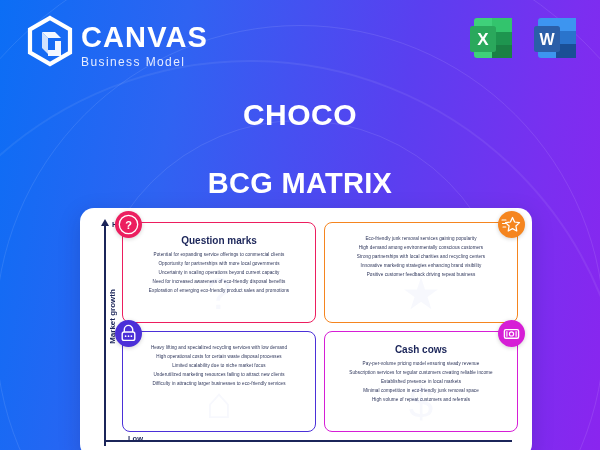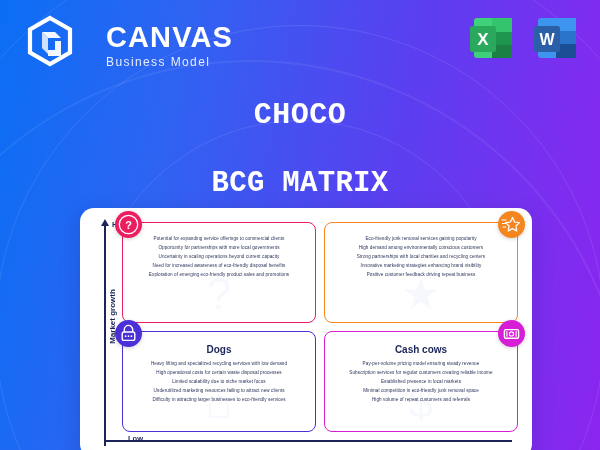--- a/index.html
+++ b/index.html
@@ -24,35 +24,35 @@
   .a4 { width:810px;  height:810px; }
   .a5 { width:1020px; height:1020px; }
   .arc-sweep {
     position:absolute; width:760px; height:760px; border-radius:50%;
     border:2px solid rgba(255,255,255,0.07);
     left:-130px; top:60px;
   }
 
   
   .header { position:absolute; top:0; left:0; right:0; height:88px; z-index:5; }
-  .logo-wrap { position:absolute; left:22px; top:14px; display:flex; align-items:center; gap:28px; }
+  .logo-wrap { position:absolute; left:22px; top:14px; display:flex; align-items:center; gap:3px; }
   .logo-mark { width:56px; height:60px; }
   .logo-text { padding-top:2px; }
   .logo-title {
     color:#fff; font-size:29px; font-weight:bold; letter-spacing:1.1px; line-height:1;
   }
   .logo-sub {
     color:#e6ecff; font-size:12px; letter-spacing:1.4px; margin-top:4px; line-height:1;
   }
 
   .office-icons { position:absolute; right:18px; top:12px; display:flex; gap:12px; }
   .oi { width:52px; height:52px; position:relative; }
 
   
-  .titles { position:absolute; top:98px; left:0; right:0; text-align:center; z-index:5;font-family:Liberation Mono, monospace; }
+  .titles { position:absolute; top:98px; left:0; right:0; text-align:center; z-index:5; }
   .t-main {
     color:#fff; font-size:30px; font-weight:bold; letter-spacing:0.5px;
   }
   .t-sub {
     color:#fff; font-size:29px; font-weight:bold; letter-spacing:0.3px; margin-top:35px;
   }
 
   
   .card {
     position:absolute; left:80px; top:208px; width:452px; height:250px;
@@ -182,20 +182,21 @@
   <div class="grid">
 
     <div class="quad" style="border-color:#ec1e5f;">
       <div class="badge b-q">
         <svg viewBox="0 0 27 27" width="27" height="27">
           <circle cx="13.5" cy="13.5" r="9.2" fill="none" stroke="#fff" stroke-width="1.3"></circle>
           <text x="13.5" y="18" font-family="Liberation Sans, sans-serif" font-size="11" font-weight="bold" fill="#fff" text-anchor="middle">?</text>
         </svg>
       </div>
       <div class="q-ghost">?</div>
+      <div class="q-title">Question marks</div>
       <ul class="q-list">
         <li>Potential for expanding service offerings to commercial clients</li>
         <li>Opportunity for partnerships with more local governments</li>
         <li>Uncertainty in scaling operations beyond current capacity</li>
         <li>Need for increased awareness of eco-friendly disposal benefits</li>
         <li>Exploration of emerging eco-friendly product sales and promotions</li>
       </ul>
     </div>
 
     <div class="quad" style="border-color:#f5851f;">
@@ -219,21 +220,20 @@
       <div class="badge b-d">
         <svg viewBox="0 0 27 27" width="27" height="27">
           <path d="M9.3 12 L9.3 9.6 A4.2 4.2 0 0 1 17.7 9.6 L17.7 12" fill="none" stroke="#fff" stroke-width="1.4"></path>
           <rect x="7.2" y="12" width="12.6" height="8.4" rx="1.9" fill="none" stroke="#fff" stroke-width="1.4"></rect>
           <circle cx="10.6" cy="16.2" r="0.85" fill="#fff"></circle>
           <circle cx="13.5" cy="16.2" r="0.85" fill="#fff"></circle>
           <circle cx="16.4" cy="16.2" r="0.85" fill="#fff"></circle>
         </svg>
       </div>
       <div class="q-ghost">⌂</div>
-      <div class="q-title">Dogs</div>
       <ul class="q-list">
         <li>Heavy lifting and specialized recycling services with low demand</li>
         <li>High operational costs for certain waste disposal processes</li>
         <li>Limited scalability due to niche market focus</li>
         <li>Underutilized marketing resources failing to attract new clients</li>
         <li>Difficulty in attracting larger businesses to eco-friendly services</li>
       </ul>
     </div>
 
     <div class="quad" style="border-color:#d61ed6;">

